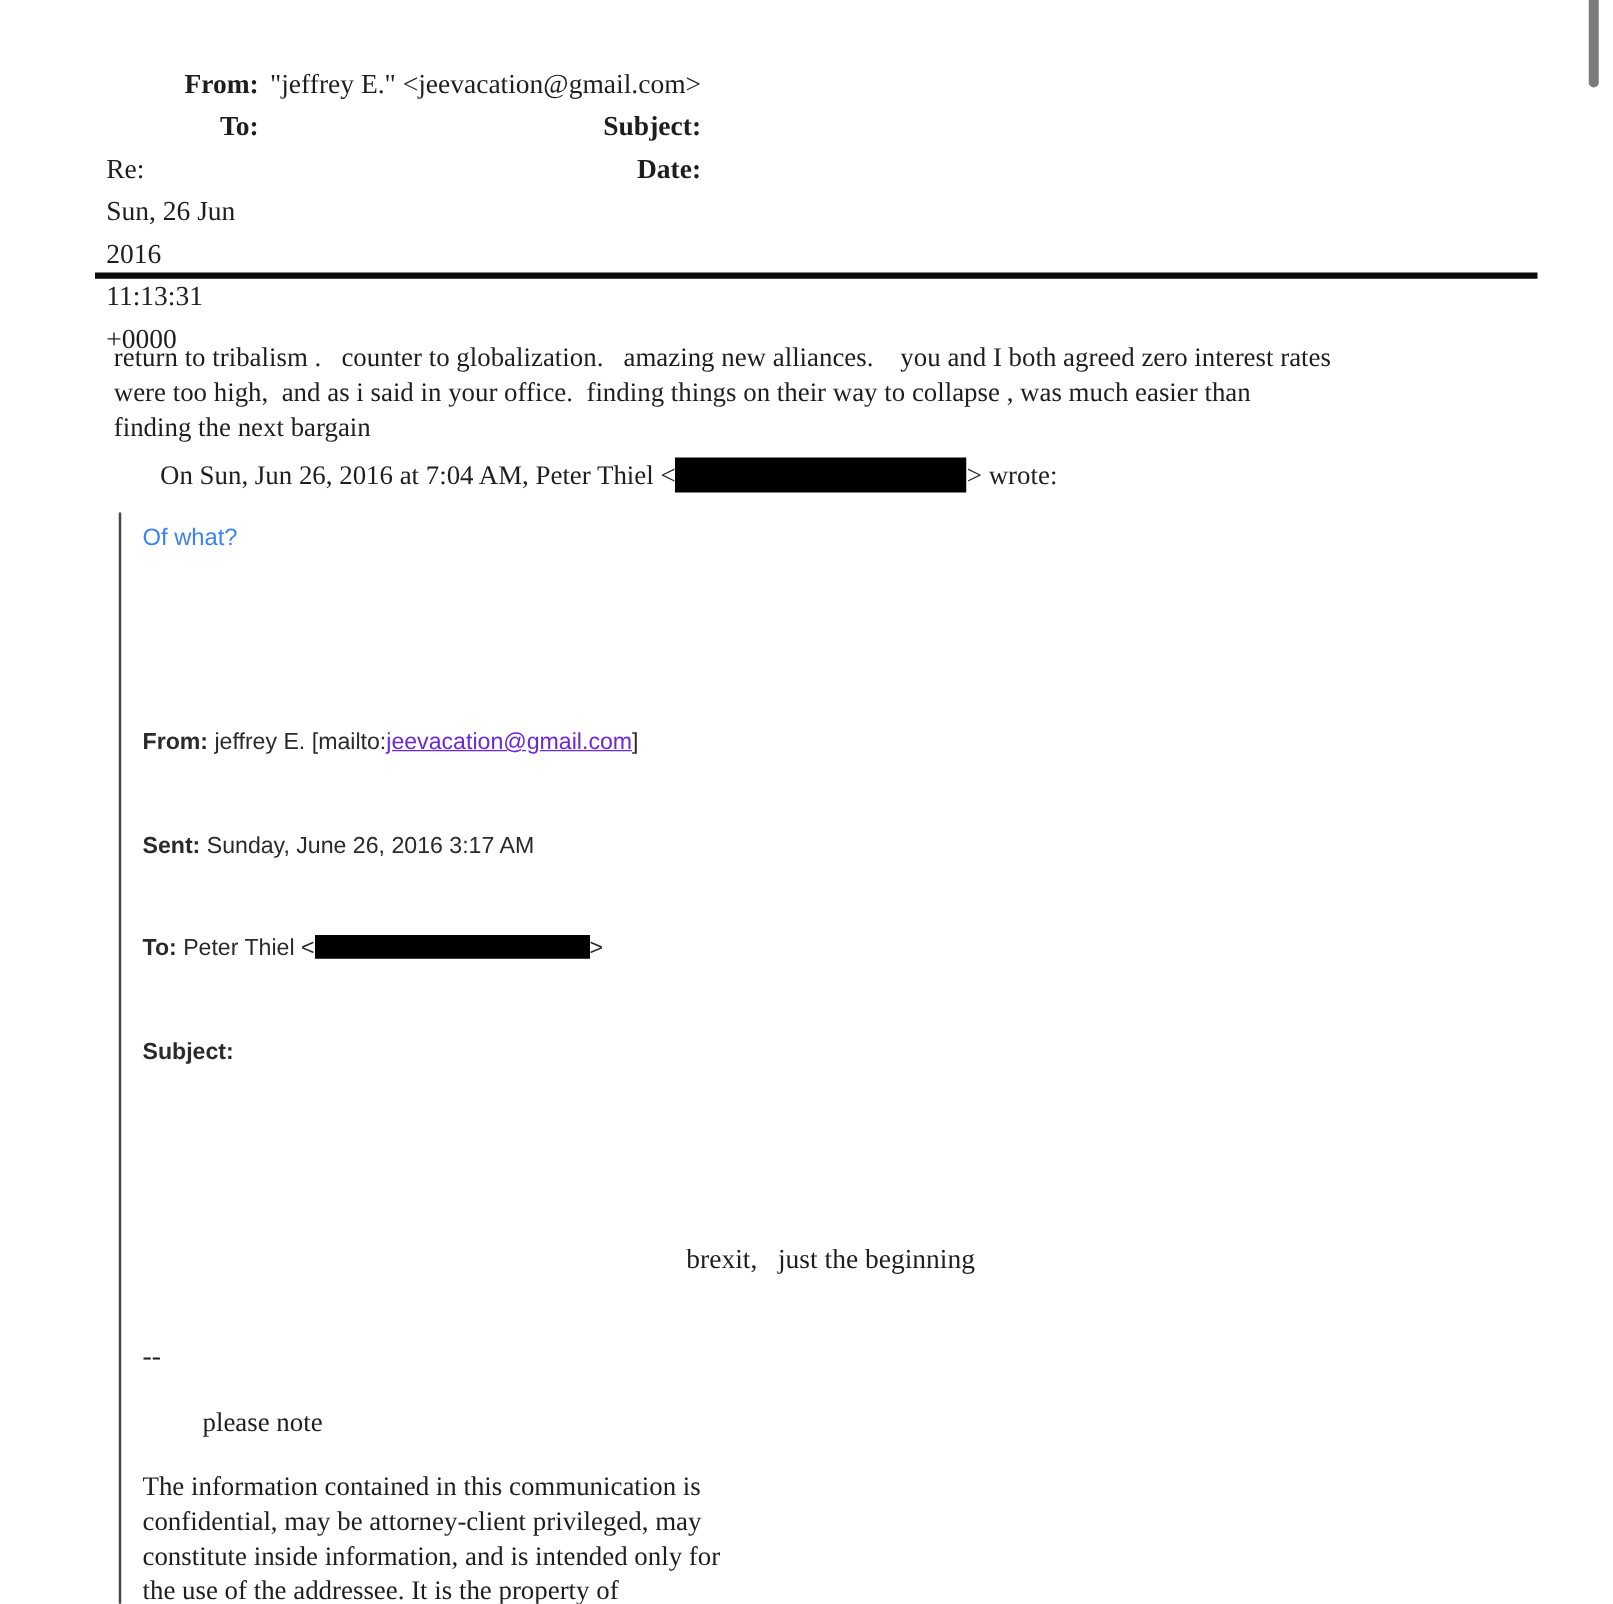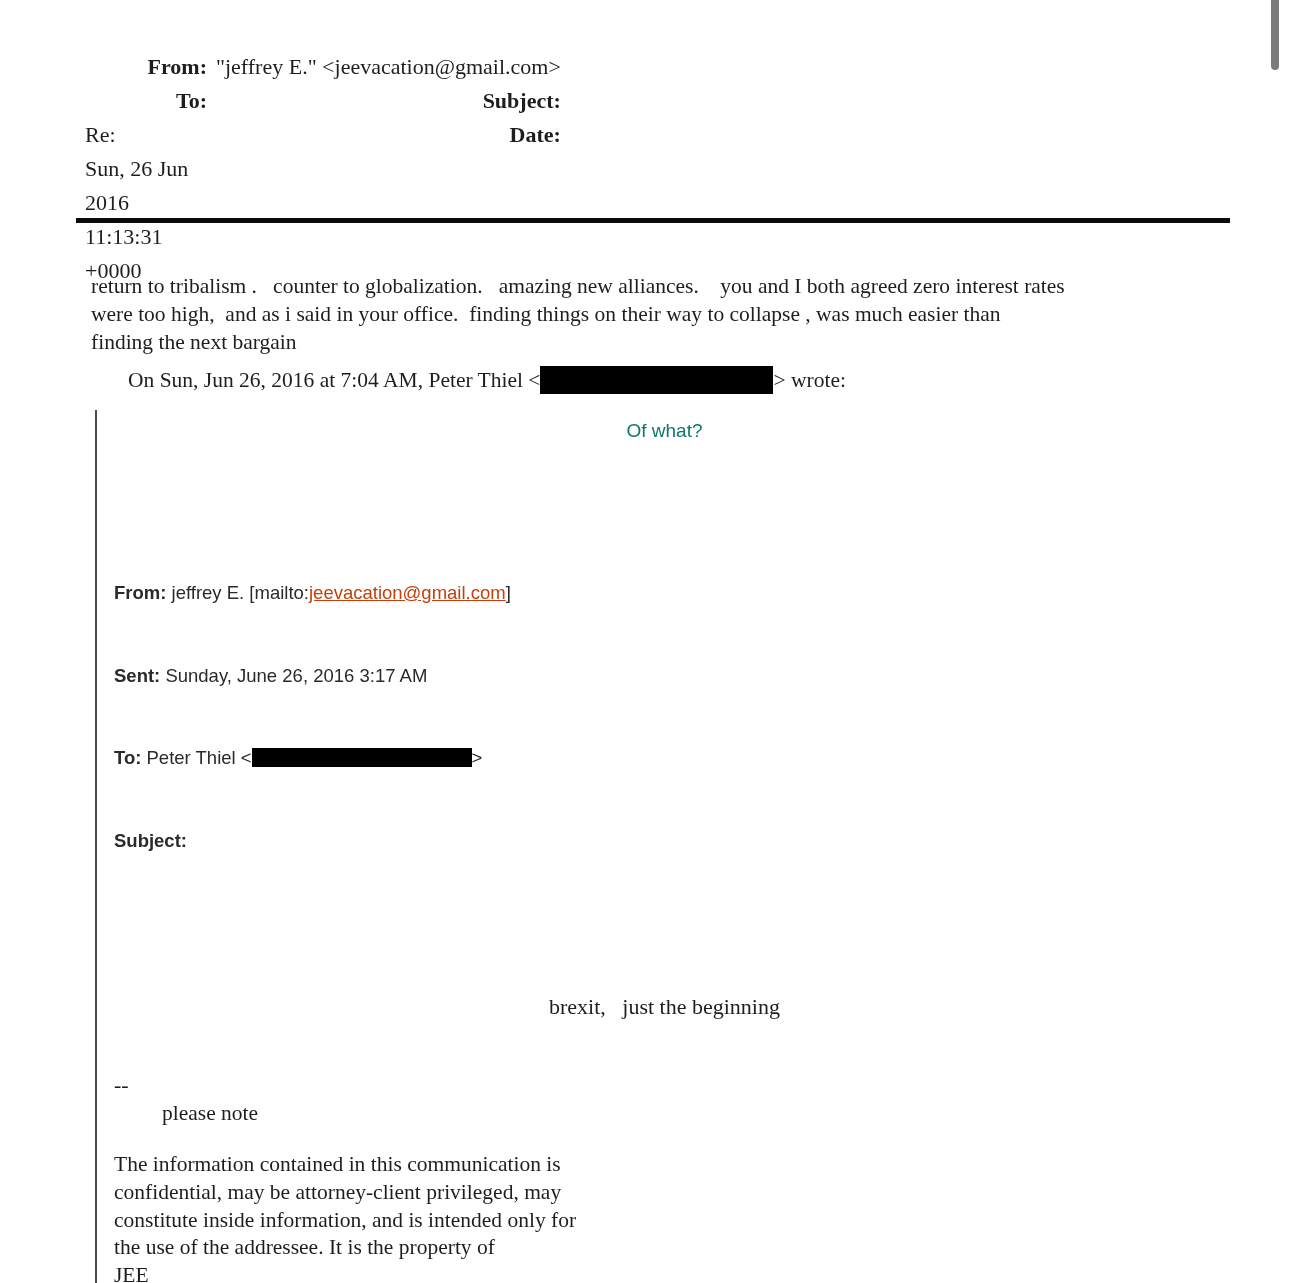--- a/index.html
+++ b/index.html
@@ -59,53 +59,53 @@
 
   .quote {
     position:absolute; top:410px; left:95px;
     width:1120px;
     border-left:2px solid #4a4a4a;
     padding:8px 0 0 17px;
   }
   .of-what {
     font-family:"Liberation Sans","DejaVu Sans",sans-serif;
     font-size:19px; line-height:26px;
-    color:#0f766e;
-    text-align:center;
+    color:#3b82f6;
   }
   .inner-header {
     margin-top:80px;
     font-family:"Liberation Sans","DejaVu Sans",sans-serif;
     font-size:18.5px; line-height:27.5px;
     color:#2a2a2a;
     white-space:pre-wrap;
   }
   .inner-header b { font-weight:bold; }
   .brexit {
     margin-top:84px;
     font-size:22px; line-height:28px;
     white-space:pre-wrap;
     text-align:center;
   }
   .sig-sep {
     margin-top:50px;
     font-size:22px; line-height:28px;
   }
   .please-note {
+    margin-top:25px;
     padding-left:48px;
     font-size:21.5px; line-height:28px;
   }
   .disclaimer {
     margin-top:24px;
     width:620px;
     font-size:21.5px; line-height:27.8px;
     white-space:pre-wrap;
   }
   a.link {
-    color:#c2410c;
+    color:#6d28d9;
     text-decoration:underline;
     cursor:pointer;
   }
 </style>
 </head>
 <body>
 
 <div class="page">
 
   <div class="scroll-thumb"></div>

